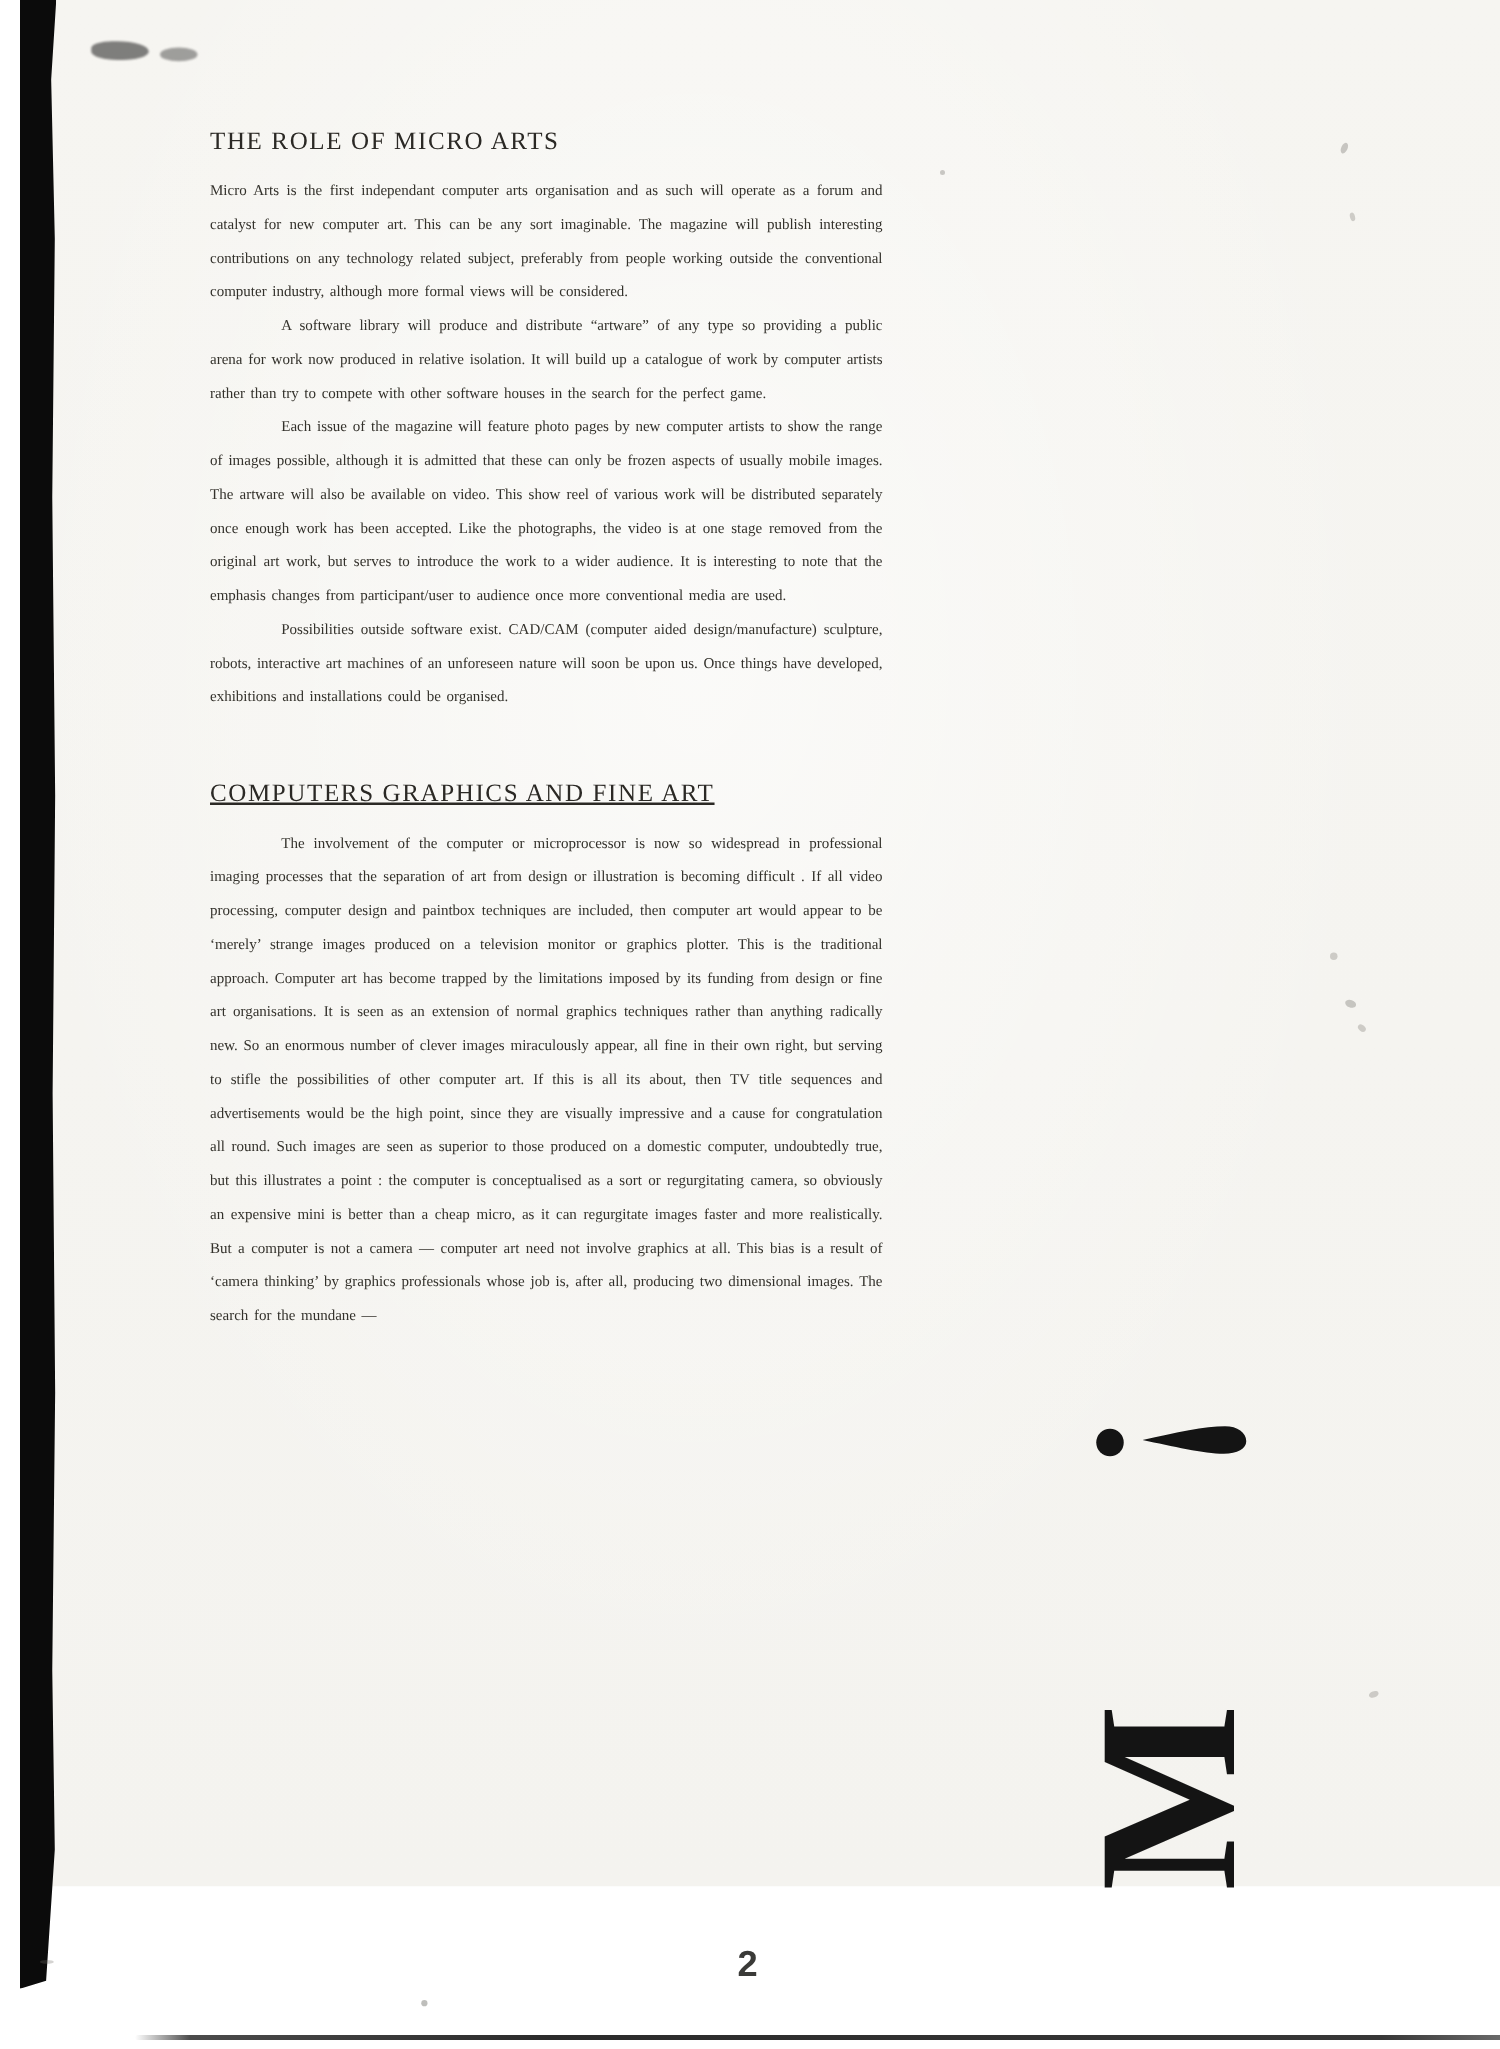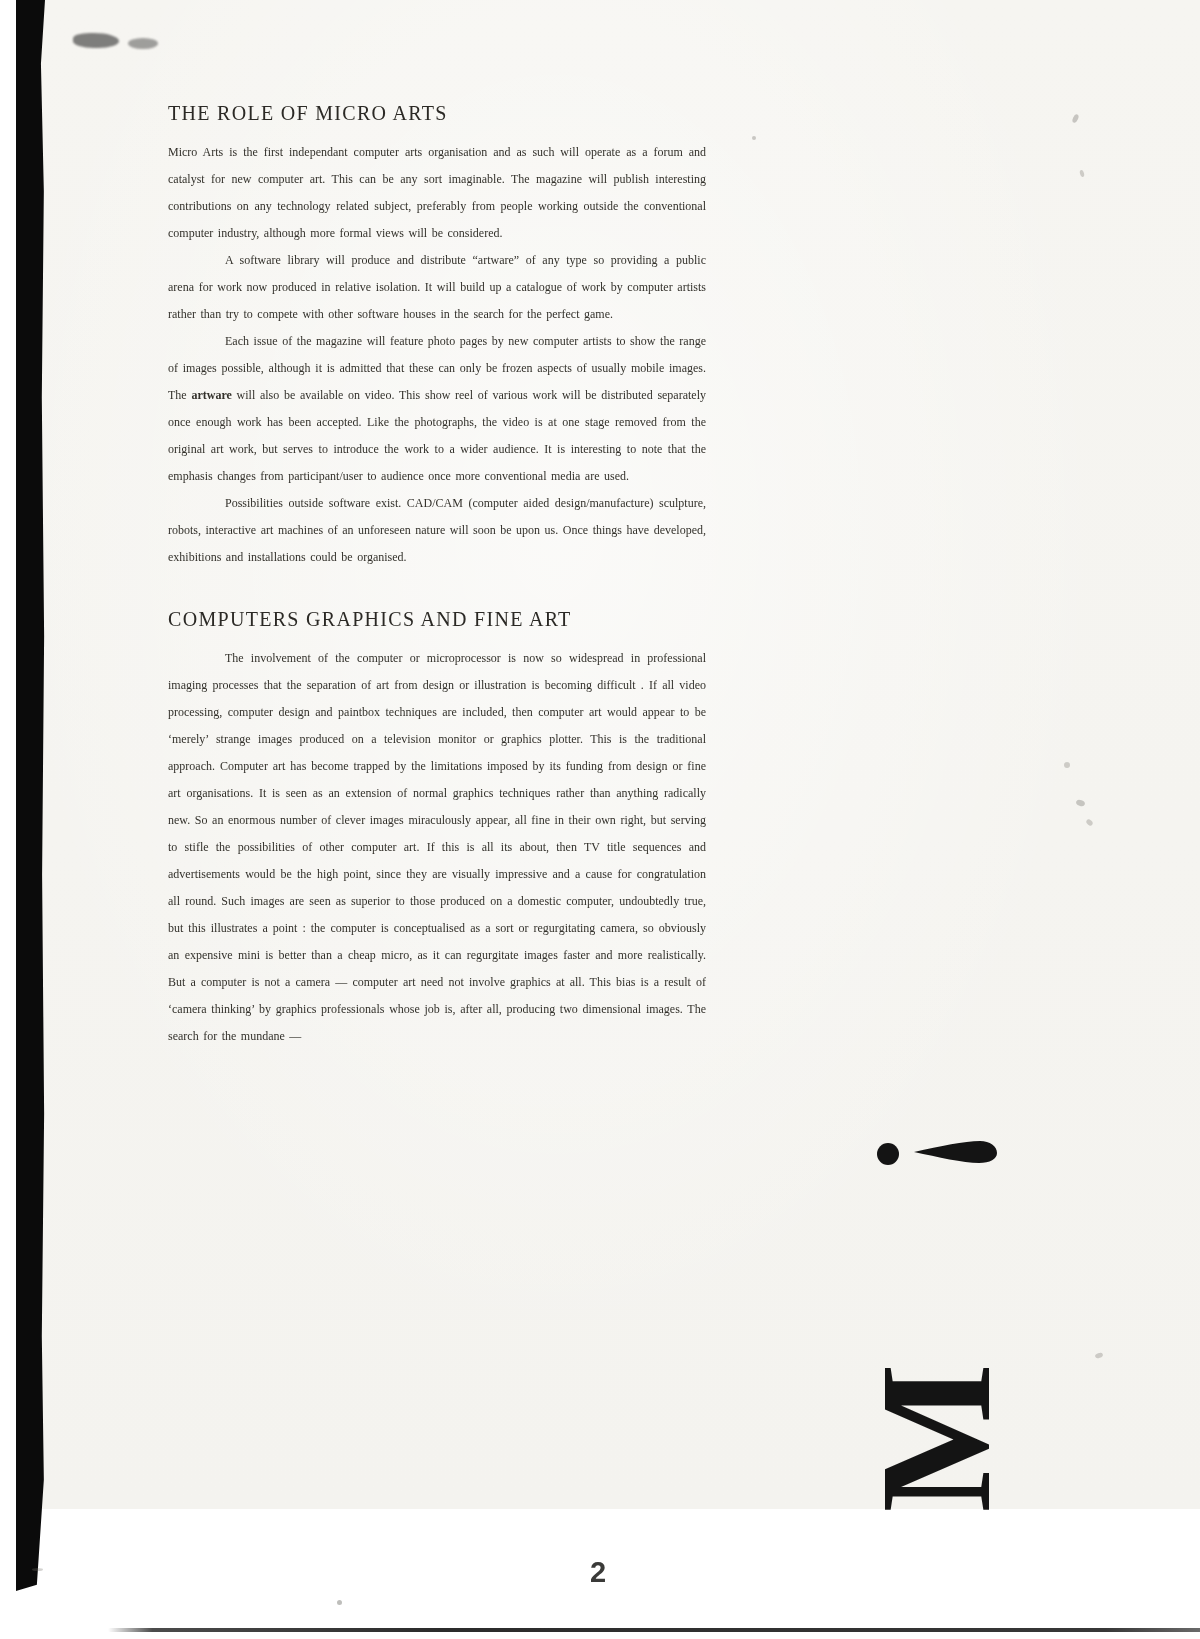--- a/index.html
+++ b/index.html
@@ -50,31 +50,31 @@
     position: absolute; left: 152px; top: 101px;
     width: 538px;
   }
   .heading {
     margin: 0 0 14px 0;
     font-size: 20px; font-weight: normal;
     letter-spacing: 1.3px;
     line-height: 24px;
     color: #2b2925;
   }
-  .section + .section .heading { margin-top: 36px; }
+  .section + .section .heading { margin-top: 52px; text-decoration: underline; }
   .para {
     margin: 0;
     font-size: 12px;
     line-height: 27px;
     text-align: justify;
     word-spacing: 1.5px;
     color: #33312b;
   }
   .para.indent { text-indent: 57px; }
-  .para .bold { font-weight: bold; }
+  .para .bold { font-weight: normal; }
 
   
   .marks { position: absolute; left: 0; top: 0; width: 1200px; height: 1639px; pointer-events: none; }
   .excl-svg { position: absolute; left: 850px; top: 1128px; width: 140px; height: 48px; }
   .big-m-box {
     position: absolute; left: 845px; top: 1358px;
     width: 150px; height: 160px;
     display: flex; align-items: center; justify-content: center;
   }
   .big-m {

